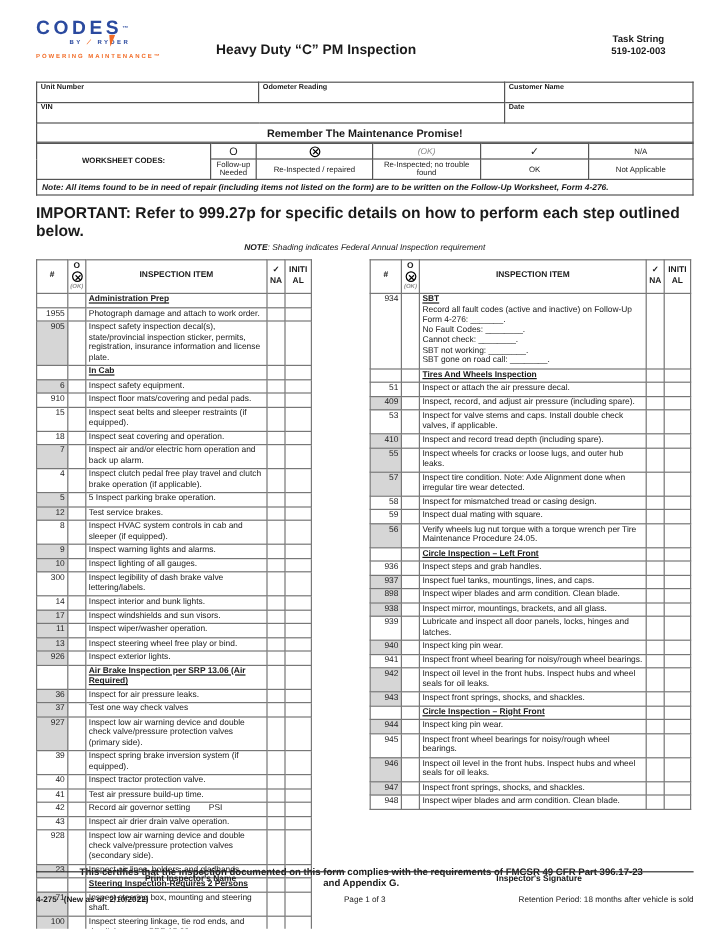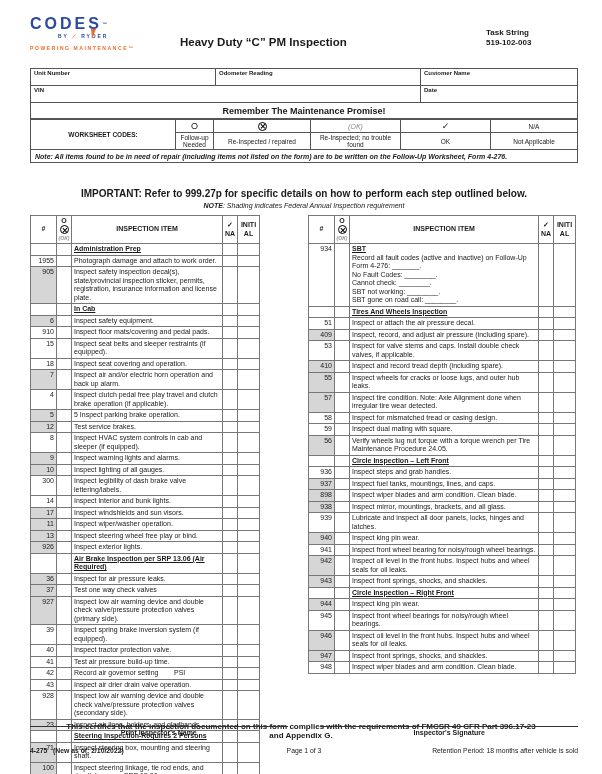--- a/index.html
+++ b/index.html
@@ -14,39 +14,39 @@
   .hdr { display:flex; align-items:flex-start; height:52px; }
   .logo { width:150px; }
   .logo-main { font-weight:bold; font-size:16px; letter-spacing:3px; color:#2b4a9f; position:relative; line-height:16px; }
   .logo-tm { font-size:5px; letter-spacing:0; vertical-align:top; }
   .q-tail { position:absolute; left:60px; top:13px; width:7px; height:10px; }
   .logo-by { font-size:5px; letter-spacing:2px; color:#2b4a9f; font-weight:bold; margin:1px 0 4px 28px; }
   .logo-by .slash { color:#f26c27; font-weight:bold; }
   .logo-tag { font-size:5px; letter-spacing:1.6px; color:#f26c27; font-weight:bold; border-top:1px solid #ffffff; }
   .title-wrap { flex:1; text-align:left; padding-top:20px; }
   .doc-title { font-size:11.5px; font-weight:bold; }
-  .task { width:92px; padding-top:12px; font-size:8px; font-weight:bold; line-height:10px; }
+  .task { width:92px; text-align:center; padding-top:12px; font-size:8px; font-weight:bold; line-height:10px; }
 
   
   table.grid { border-collapse:collapse; width:100%; }
   table.grid td { border:1px solid #555; vertical-align:top; padding:1px 3px; font-size:6px; font-weight:bold; height:17px; }
 
   
   .banner { border:1px solid #555; border-top:none; text-align:center; font-weight:bold; font-size:9px; padding:3px 0 2px; }
   table.codes { border-collapse:collapse; width:100%; }
   table.codes td { border:1px solid #555; text-align:center; vertical-align:middle; font-size:6.5px; padding:1px 2px; }
   td.codes-label { text-align:left; font-weight:bold; font-size:8px; padding-left:4px; }
   .sym { font-size:9px; line-height:10px; }
   .sym-check { font-size:9px; }
   .ok-gray { color:#8d8d8d; font-style:italic; font-size:7px; }
   .circle-x { display:inline-block; width:9px; height:9px; border:1px solid #000; border-radius:50%; position:relative; vertical-align:middle; }
   .circle-x::before { content:"\2715"; position:absolute; left:0; top:-0.5px; width:9px; text-align:center; font-size:7.5px; font-weight:bold; line-height:9px; color:#000; }
   .note-row { border:1px solid #555; border-top:none; font-size:7px; font-weight:bold; font-style:italic; padding:2.5px 4px; }
 
-  .important { text-align:center; font-weight:bold; font-size:10px; margin-top:25px; }
+  .important { font-weight:bold; font-size:13px; margin-top:7px; }
   .shade-note { text-align:center; font-style:italic; font-size:7px; margin-top:3px; }
   .shade-note b { font-weight:bold; }
 
   
   .tables { display:flex; margin-top:6px; gap:48px; align-items:flex-start; }
   table.insp { border-collapse:collapse; font-size:7px; line-height:8.5px; table-layout:fixed; }
   table.insp.left { width:230px; }
   table.insp.right { width:268px; }
   table.insp td, table.insp th { border:1px solid #777; padding:1px 2px; vertical-align:top; }
   table.insp th { font-weight:bold; text-align:center; vertical-align:middle; padding:1px; }

